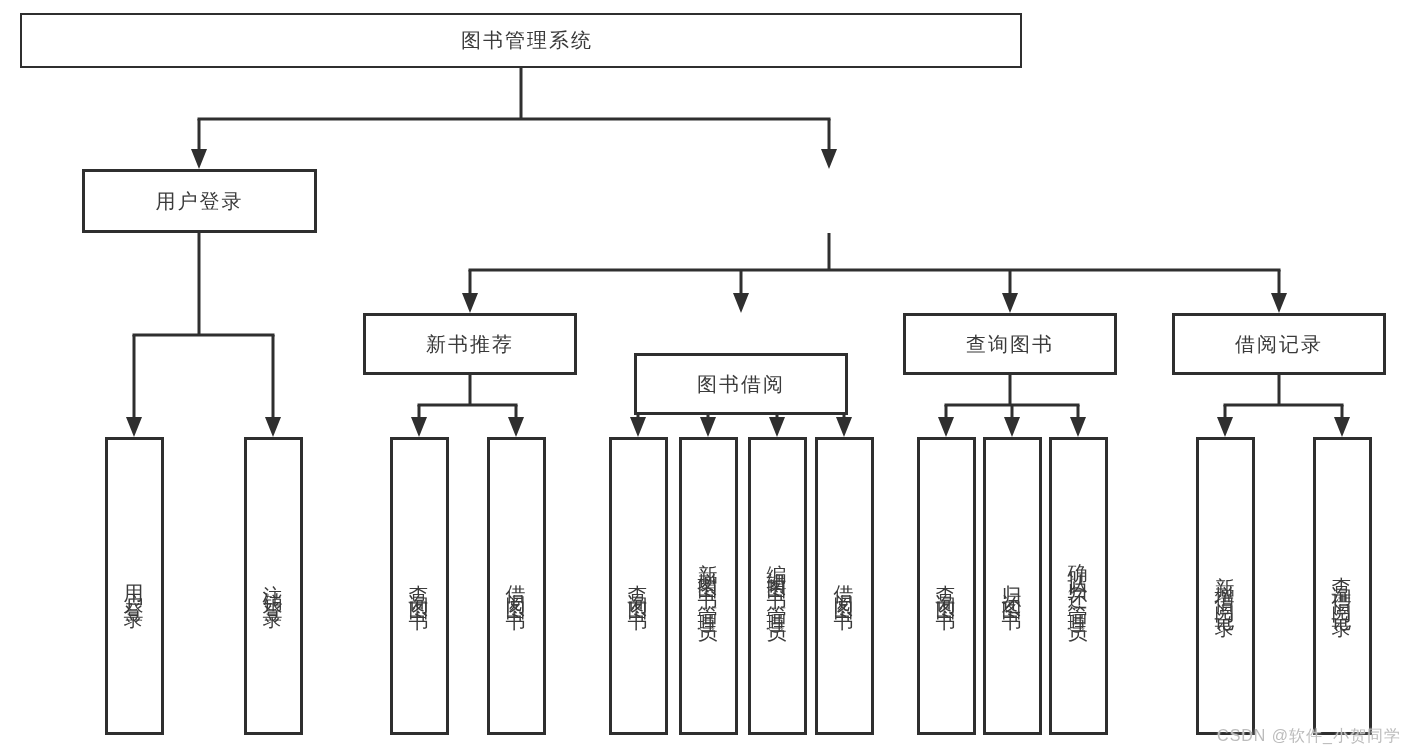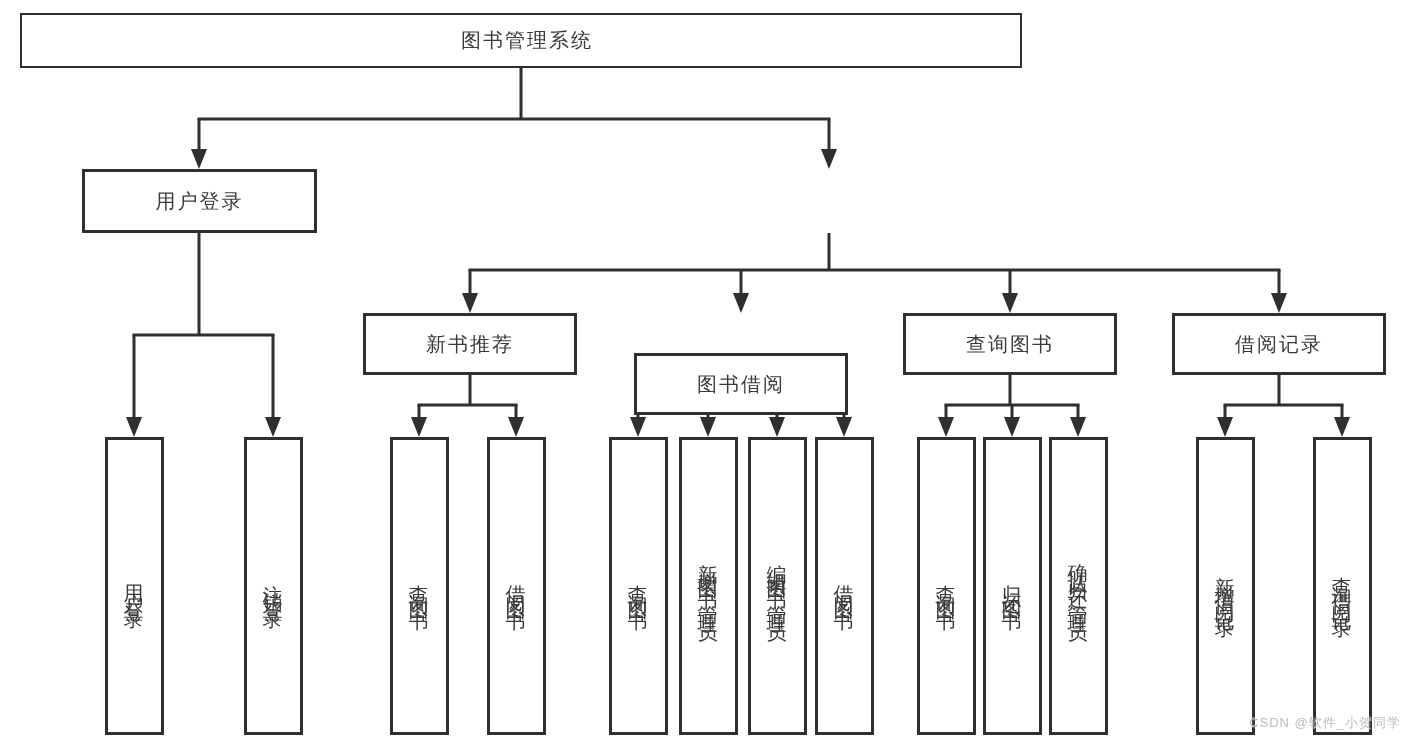--- a/index.html
+++ b/index.html
@@ -53,22 +53,22 @@
     font-size: 20px;
     letter-spacing: 0.42em;
     color: #3a3a3a;
     z-index: 2;
     text-align: center;
   }
   .vbox span, .hbox span { display: inline-block; }
   #watermark {
     position: absolute;
     right: 4px;
-    bottom: 15px;
-    font-size: 13px;
+    bottom: 0;
+    font-size: 16px;
     color: #bcbcbc;
     letter-spacing: 1px;
     z-index: 3;
     text-shadow: 0 0 2px #ffffff;
   }
 </style>
 </head>
 <body>
 
 <div id="stage">

